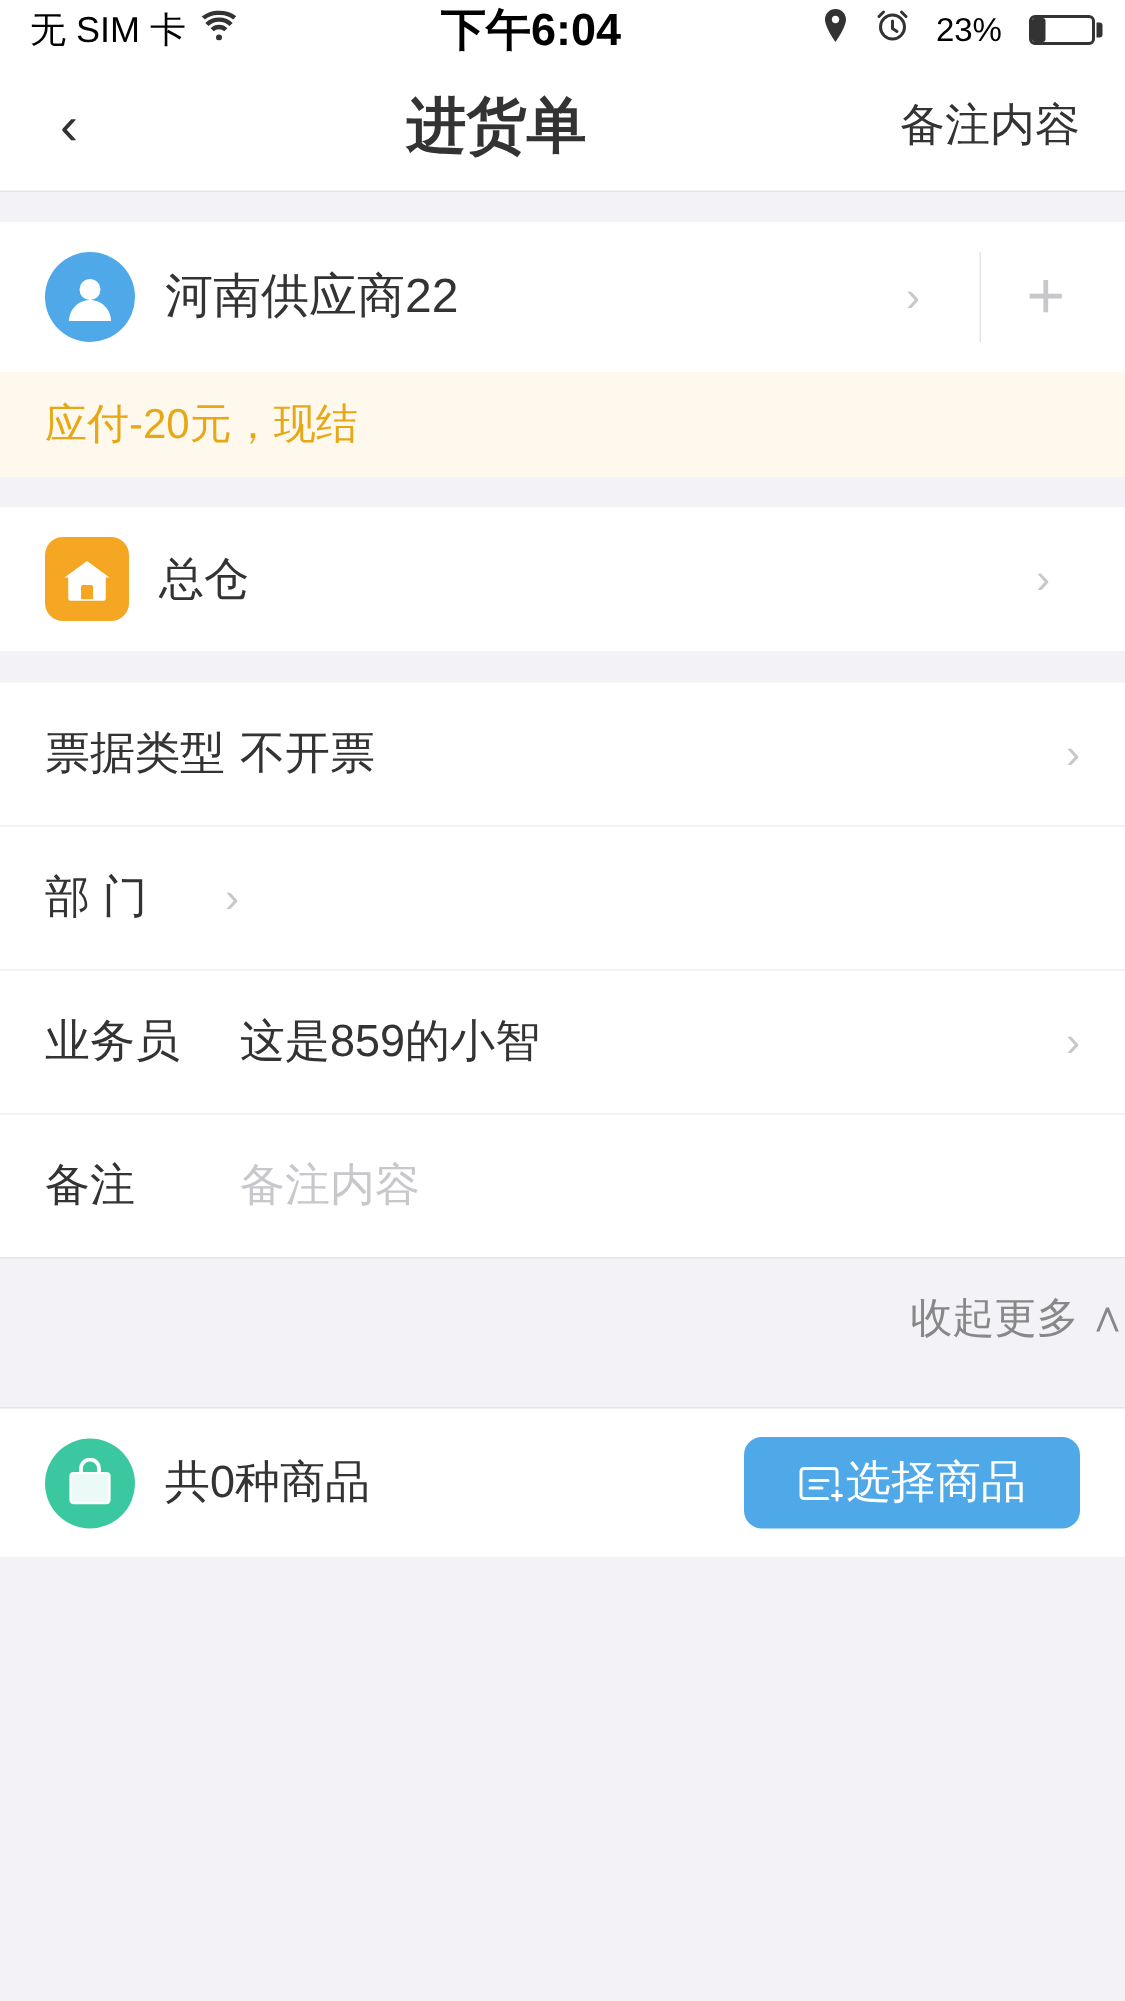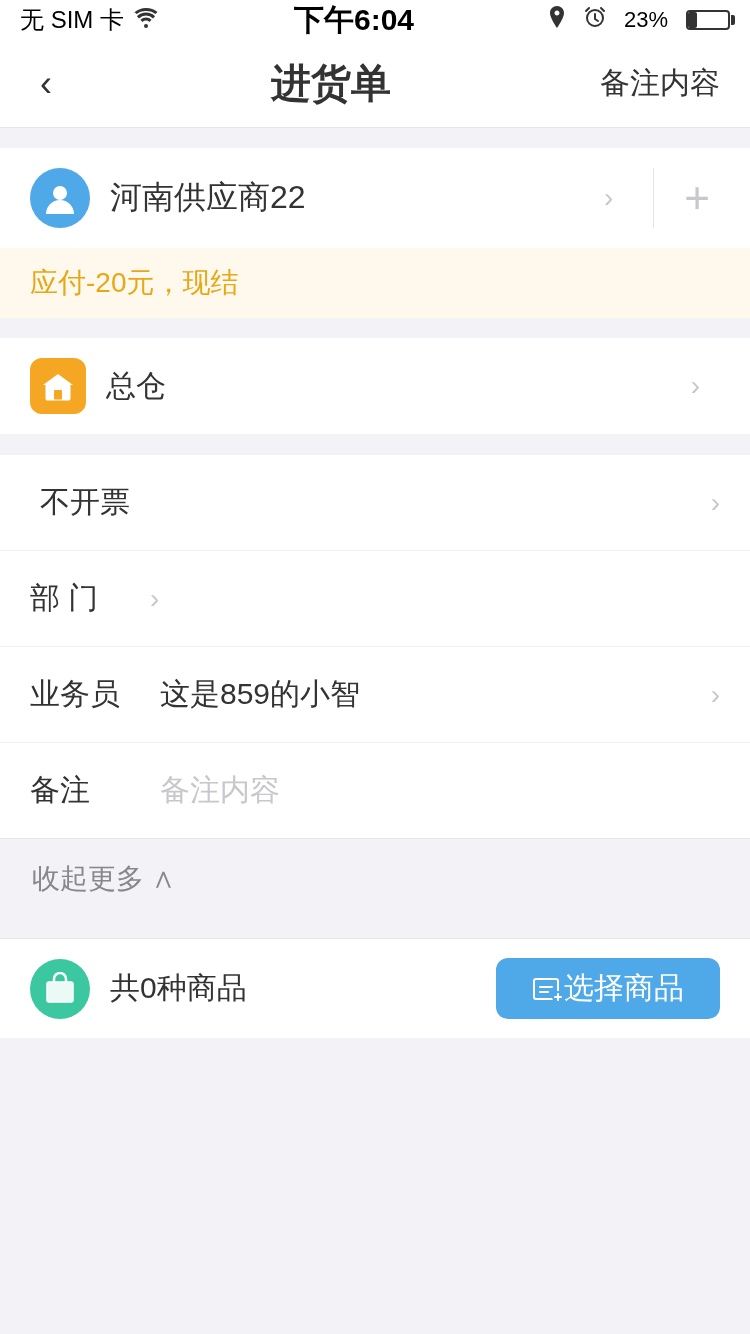--- a/index.html
+++ b/index.html
@@ -174,21 +174,21 @@
       font-size: 28px;
       flex-shrink: 0;
     }
 
     
     .collapse-toggle {
       background: #f2f2f7;
       height: 80px;
       display: flex;
       align-items: center;
-      justify-content: flex-start;
+      justify-content: flex-end;
       font-size: 28px;
       color: #888;
       cursor: pointer;
       border-top: 1px solid #e5e5e5;
       padding-left: 32px;
     }
 
     
     .bottom-bar {
       background: #fff;
@@ -305,20 +305,21 @@
     <span class="row-label">总仓</span>
     <span class="chevron-icon">›</span>
   </div>
 </div>
 
 <div class="section-divider"></div>
 
 <div class="card">
 
   <div class="form-row">
+    <span class="form-label">票据类型</span>
     <span class="form-value">不开票</span>
     <span class="form-chevron">›</span>
   </div>
 
   <div class="form-row">
     <span class="form-label">部 门</span>
     <span class="form-chevron">›</span>
   </div>
 
   <div class="form-row">

